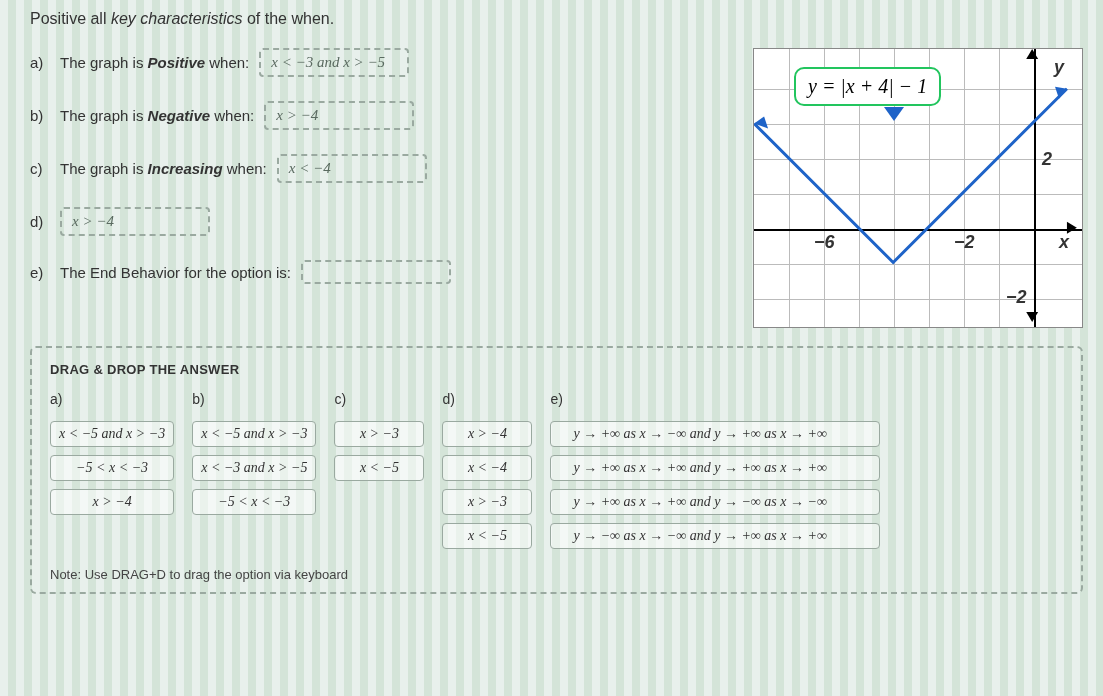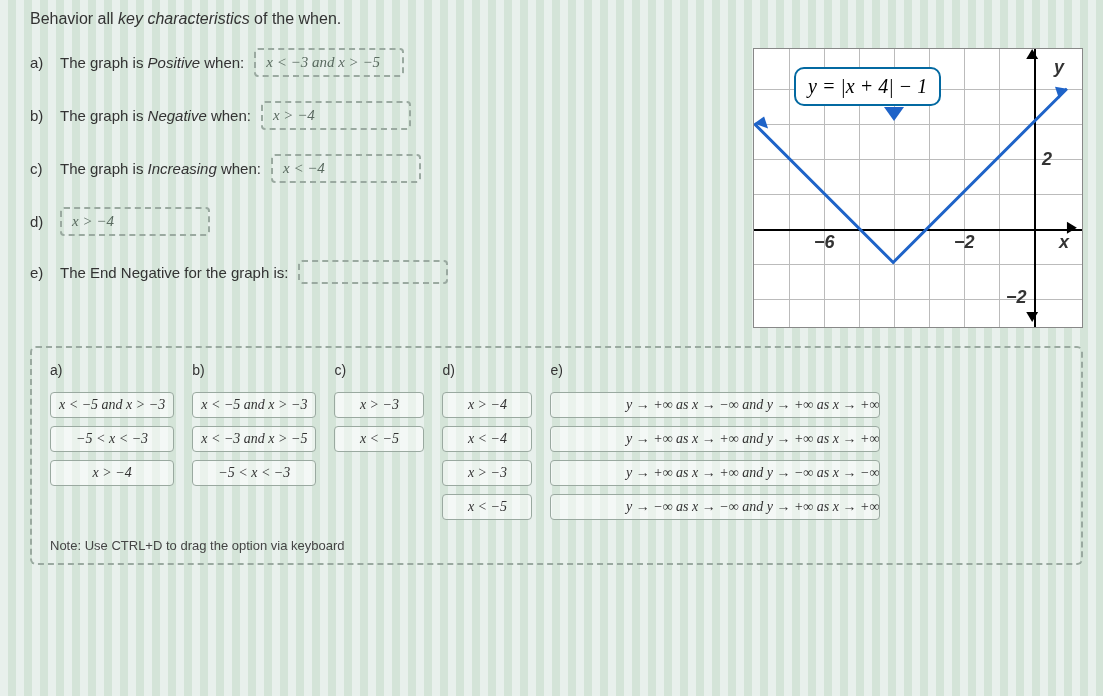--- a/index.html
+++ b/index.html
@@ -12,21 +12,21 @@
     color: #333;
     font-size: 15px;
     position: relative;
   }
   .title { font-size: 16px; margin-bottom: 20px; }
   .title em { font-style: italic; font-weight: normal; }
   .top-row { display: flex; gap: 40px; }
   .questions { flex: 1; }
   .q-line { margin: 0 0 24px 0; display: flex; align-items: center; gap: 10px; }
   .q-line .lbl { width: 20px; }
-  .q-line em { font-style: italic; font-weight: normal; margin-top: 8px; }
+  .q-line em { font-style: italic; font-weight: bold; margin-top: 8px; }
   .drop-slot {
     border: 2px dashed #9aa9a0;
     border-radius: 4px;
     padding: 4px 10px;
     min-width: 150px;
     min-height: 24px;
     display: inline-block;
     color: #5a6a60;
     font-family: 'Times New Roman', serif;
     font-style: italic;
@@ -40,21 +40,21 @@
   .grid-line { position: absolute; background: #bbb; }
   .grid-h { width: 100%; height: 1px; }
   .grid-v { height: 100%; width: 1px; }
   .axis { position: absolute; background: #000; }
   .axis-x { height: 2px; width: 100%; top: 180px; }
   .axis-y { width: 2px; height: 100%; left: 280px; }
   .lbl-x { position: absolute; font-weight: bold; font-style: italic; }
   svg.plot { position: absolute; top:0; left:0; width:100%; height:100%; }
   .eqn-bubble {
     position: absolute; top: 18px; left: 40px;
-    background: #fff; border: 2px solid #0369a1; border-radius: 10px;
+    background: #fff; border: 2px solid #22c55e; border-radius: 10px;
     padding: 6px 12px; font-size: 20px; font-family: 'Times New Roman', serif;
     font-style: italic; color: #000;
   }
   .eqn-tail {
     position:absolute; top:58px; left:130px; width:0; height:0;
     border-left:10px solid transparent; border-right:10px solid transparent;
     border-top:14px solid #1e63c8;
   }
   .answer-box {
     border: 2px dashed #9aa9a0; border-radius: 6px;
@@ -66,28 +66,28 @@
   .col { display: flex; flex-direction: column; gap: 8px; }
   .col-label { font-size: 14px; margin-bottom: 6px; }
   .tile {
     border: 1px solid #9aa9a0; border-radius: 4px;
     background: rgba(255,255,255,0.5);
     padding: 4px 8px; text-align: center;
     font-family: 'Times New Roman', serif;
     font-style: italic; font-size: 14px;
     color: #333; min-width: 90px;
   }
-  .col-e .tile { min-width: 330px; text-align:right; padding: 4px 0; font-style: italic; }
+  .col-e .tile { min-width: 330px; text-align:left; padding: 4px 22px; font-style: italic; }
   .note { font-size: 13px; margin-top: 18px; color: #444; }
 </style>
 </head>
 <body>
 
 <div class="title">
-  <span>Behavior all </span><em>key characteristics</em><span> of the when.</span>
+  <span>Positive all </span><em>key characteristics</em><span> of the when.</span>
 </div>
 
 <div class="top-row">
   <div class="questions">
 
     <div class="q-line">
       <span class="lbl">a)</span>
       <span>
         <span>The graph is </span><em>Positive</em><span> when:</span>
       </span>
@@ -110,21 +110,21 @@
       <span class="drop-slot">x &lt; −4</span>
     </div>
 
     <div class="q-line">
       <span class="lbl">d)</span>
       <span class="drop-slot">x &gt; −4</span>
     </div>
 
     <div class="q-line">
       <span class="lbl">e)</span>
-      <span>The End Negative for the graph is:</span>
+      <span>The End Behavior for the option is:</span>
       <span class="drop-slot"></span>
     </div>
 
   </div>
 
   <div class="graph-box">
     <div class="grid-line grid-h" style="top:40px"></div>
     <div class="grid-line grid-h" style="top:75px"></div>
     <div class="grid-line grid-h" style="top:110px"></div>
     <div class="grid-line grid-h" style="top:145px"></div>
@@ -155,20 +155,21 @@
     <span class="lbl-x" style="top:183px; left:60px; font-size:18px;">−6</span>
     <span class="lbl-x" style="top:183px; left:200px; font-size:18px;">−2</span>
     <span class="lbl-x" style="top:100px; left:288px; font-size:18px;">2</span>
     <span class="lbl-x" style="top:238px; left:252px; font-size:18px;">−2</span>
     <span class="lbl-x" style="top:183px; left:305px; font-size:18px;">x</span>
     <span class="lbl-x" style="top:8px; left:300px; font-size:18px;">y</span>
   </div>
 </div>
 
 <div class="answer-box">
+  <h4>DRAG &amp; DROP THE ANSWER</h4>
   <div class="cols">
     <div class="col">
       <div class="col-label">a)</div>
       <div class="tile">x &lt; −5 and x &gt; −3</div>
       <div class="tile">−5 &lt; x &lt; −3</div>
       <div class="tile">x &gt; −4</div>
     </div>
     <div class="col">
       <div class="col-label">b)</div>
       <div class="tile">x &lt; −5 and x &gt; −3</div>
@@ -188,14 +189,14 @@
       <div class="tile">x &lt; −5</div>
     </div>
     <div class="col col-e">
       <div class="col-label">e)</div>
       <div class="tile">y → +∞ as x → −∞ and y → +∞ as x → +∞</div>
       <div class="tile">y → +∞ as x → +∞ and y → +∞ as x → +∞</div>
       <div class="tile">y → +∞ as x → +∞ and y → −∞ as x → −∞</div>
       <div class="tile">y → −∞ as x → −∞ and y → +∞ as x → +∞</div>
     </div>
   </div>
-  <div class="note">Note: Use CTRL+D to drag the option via keyboard</div>
+  <div class="note">Note: Use DRAG+D to drag the option via keyboard</div>
 </div>
 
 </body></html>

